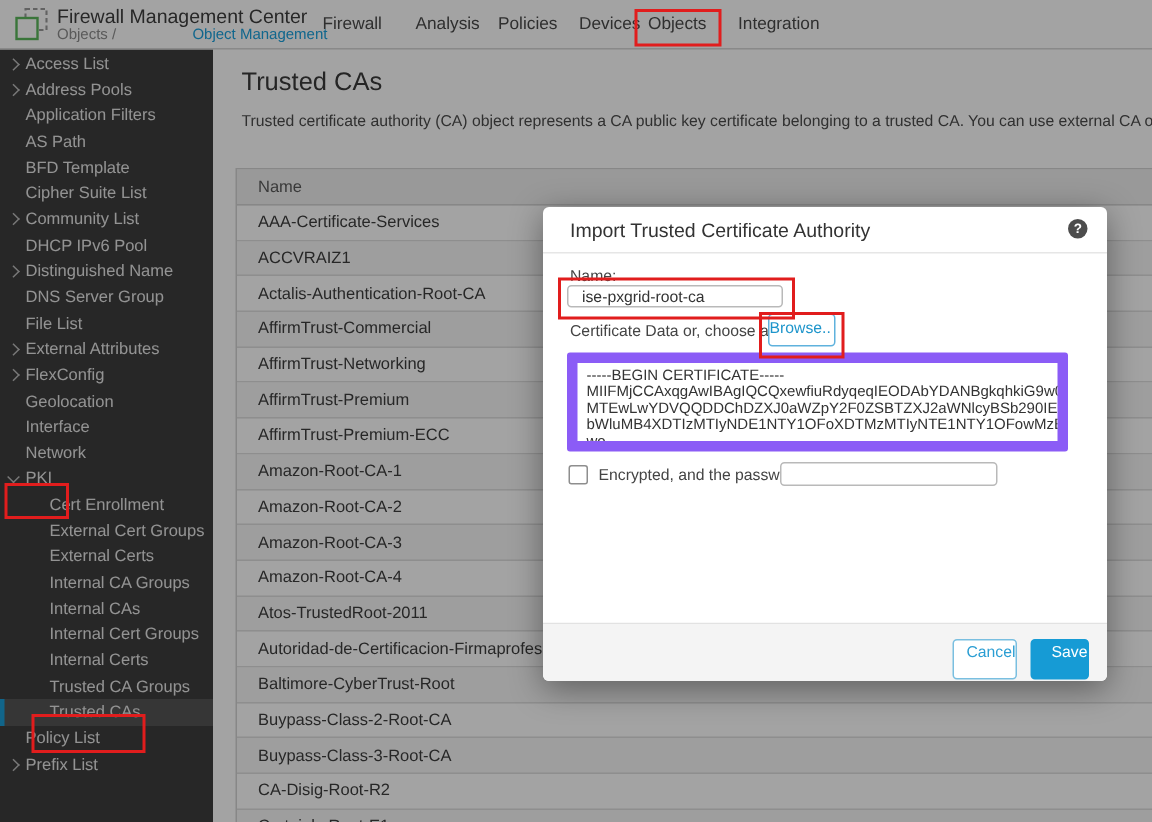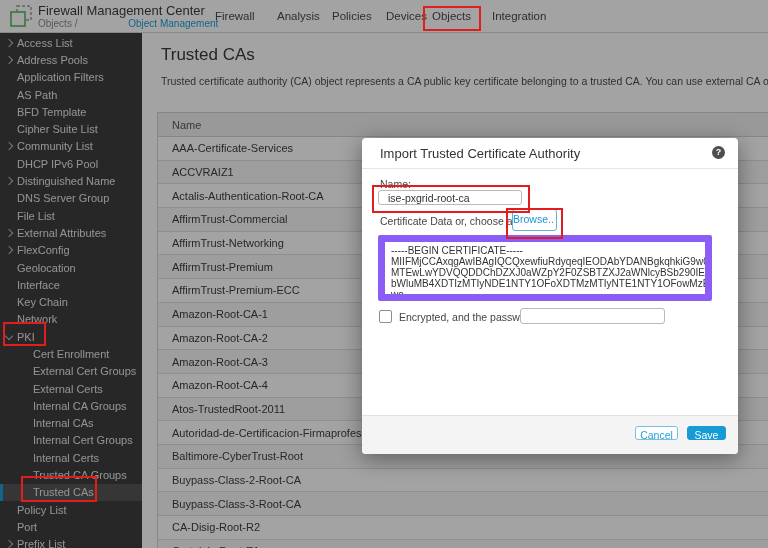--- a/index.html
+++ b/index.html
@@ -65,22 +65,22 @@
               border:7px solid #8b5cf6;border-radius:2px;resize:none;overflow:hidden;
               font-family:"Liberation Sans",sans-serif;font-size:10px;line-height:11px;
               color:#333;padding:3px 6px;white-space:pre;}
   .chkrow{position:absolute;left:17px;top:172px;display:flex;align-items:center;}
   .chkbox{width:11px;height:11px;border:1px solid #8e8e8e;border-radius:2px;background:#fff;
           cursor:pointer;}
   .chklbl{margin-left:7px;font-size:10.5px;color:#444;}
   .inp-pass{left:158px;top:170px;width:145px;height:16px;}
   .m-foot{position:absolute;left:0;bottom:0;width:100%;height:39px;background:#f4f4f4;
           border-top:1px solid #e2e2e2;border-radius:0 0 4px 4px;box-sizing:border-box;}
-  .btn{position:absolute;top:10px;height:14px;border-radius:3px;font-size:10.5px;
-       text-align:center;line-height:17px;cursor:pointer;box-sizing:border-box;}
+  .btn{position:absolute;top:10px;height:27px;border-radius:3px;font-size:10.5px;
+       text-align:right;line-height:17px;cursor:pointer;box-sizing:border-box;}
   .btn-cancel{right:60px;width:43px;background:#fff;border:1px solid #7abfe0;color:#2b9ed3;}
   .btn-save{right:12px;width:39px;background:#169bd5;border:1px solid #169bd5;color:#fff;}
 
   
   .ann{position:absolute;border:2px solid #e11d1d;z-index:80;pointer-events:none;}
   .ann-objects{left:423px;top:6px;width:54px;height:21px;}
   .ann-pki{left:3px;top:322px;width:39px;height:20px;}
   .ann-trustedcas{left:21px;top:476px;width:72px;height:22px;}
   .ann-name{left:372px;top:185px;width:154px;height:24px;}
   .ann-browse{left:506px;top:208px;width:53px;height:27px;}
@@ -157,23 +157,20 @@
       <span class="chev right"></span>
       <span>FlexConfig</span>
     </div>
     <div class="side-item">
       <span>Geolocation</span>
     </div>
     <div class="side-item">
       <span>Interface</span>
     </div>
     <div class="side-item">
-      <span>Key Chain</span>
-    </div>
-    <div class="side-item">
       <span>Network</span>
     </div>
     <div class="side-item">
       <span class="chev down"></span>
       <span>PKI</span>
     </div>
     <div class="side-item ind1">
       <span>Cert Enrollment</span>
     </div>
     <div class="side-item ind1">
@@ -195,23 +192,20 @@
       <span>Internal Certs</span>
     </div>
     <div class="side-item ind1">
       <span>Trusted CA Groups</span>
     </div>
     <div class="side-item ind1 sel">
       <span>Trusted CAs</span>
     </div>
     <div class="side-item">
       <span>Policy List</span>
-    </div>
-    <div class="side-item">
-      <span>Port</span>
     </div>
     <div class="side-item">
       <span class="chev right"></span>
       <span>Prefix List</span>
     </div>
   </div>
 
 <div class="main">
   <div class="page-title">Trusted CAs</div>
   <div class="page-desc">Trusted certificate authority (CA) object represents a CA public key certificate belonging to a trusted CA. You can use external CA objects in SSL policy, realm configurations, and other settings.</div>

